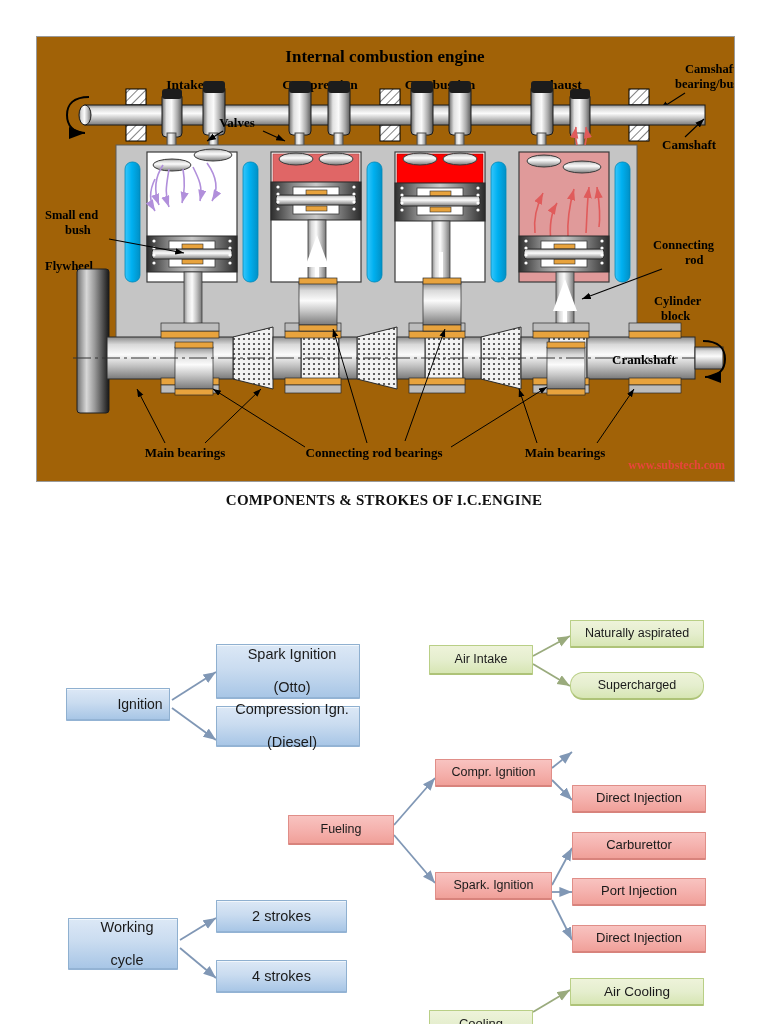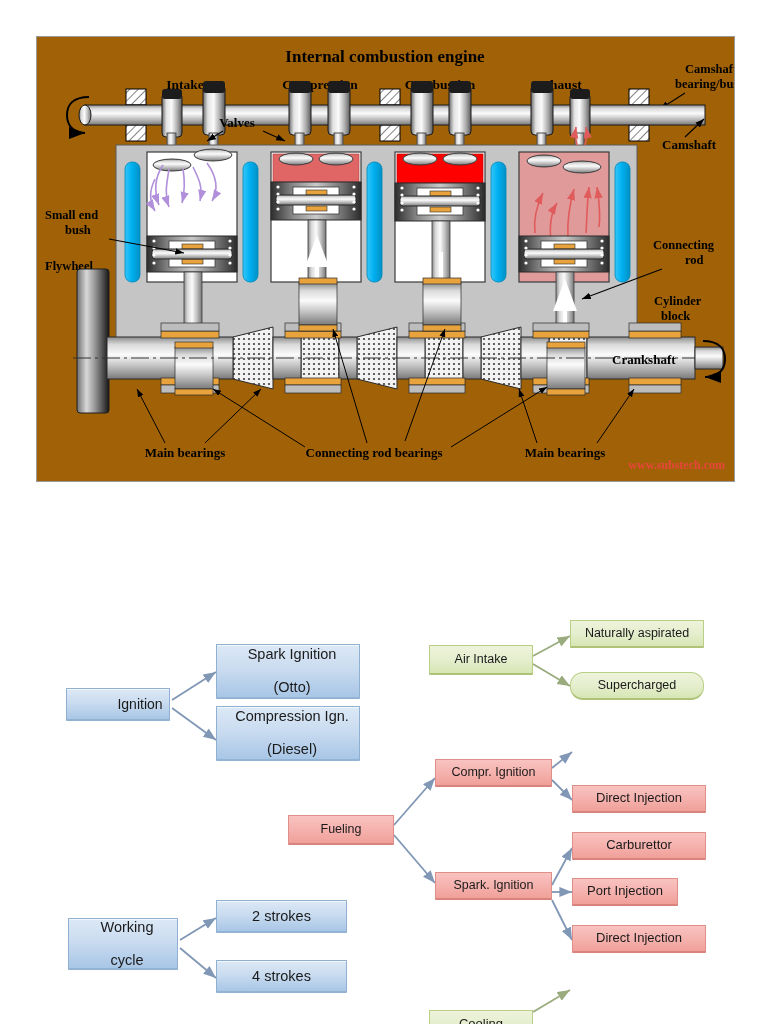--- a/index.html
+++ b/index.html
@@ -436,20 +436,21 @@
         <line x1="368" y1="404" x2="408" y2="292" marker-end="url(#ah)"></line>
         <line x1="414" y1="410" x2="510" y2="350" marker-end="url(#ah)"></line>
         <line x1="500" y1="406" x2="482" y2="352" marker-end="url(#ah)"></line>
         <line x1="560" y1="406" x2="597" y2="352" marker-end="url(#ah)"></line>
       </g>
 
       <text x="688" y="432" text-anchor="end" font-family="Liberation Serif, serif" font-size="12" font-weight="bold" fill="#e8453c">www.substech.com</text>
     </svg>
   </div>
 
+  <div class="fig-caption">COMPONENTS &amp; STROKES OF I.C.ENGINE</div>
 
   <div id="flowchart">
 
     <svg id="flow-svg" width="768" height="464">
       <defs>
         <marker id="fa" markerWidth="8" markerHeight="8" refX="7" refY="2.8" orient="auto">
           <path d="M0,0 L7,2.8 L0,5.6 z" fill="#8097b5"></path>
         </marker>
         <marker id="fag" markerWidth="8" markerHeight="8" refX="7" refY="2.8" orient="auto">
           <path d="M0,0 L7,2.8 L0,5.6 z" fill="#9aab7d"></path>
@@ -488,21 +489,21 @@
 
     <div class="node n-blue" style="left:66px;top:128px;width:104px;height:33px;font-size:14px;padding-left:44px;">
       <span>Ignition</span>
     </div>
     <div class="node n-blue" style="left:216px;top:84px;width:144px;height:55px;font-size:14.5px;">
       <span>
         <span>Spark Ignition</span><br>
         <span>(Otto)</span>
       </span>
     </div>
-    <div class="node n-blue" style="left:216px;top:146px;width:144px;height:55px;font-size:14.5px;">
+    <div class="node n-blue" style="left:216px;top:146px;width:144px;height:41px;font-size:14.5px;">
       <span>
         <span>Compression Ign.</span><br>
         <span>(Diesel)</span>
       </span>
     </div>
 
     <div class="node n-green" style="left:429px;top:85px;width:104px;height:30px;font-size:12.5px;">
       <span>Air Intake</span>
     </div>
     <div class="node n-green" style="left:570px;top:60px;width:134px;height:28px;font-size:12.5px;">
@@ -521,21 +522,21 @@
     <div class="node n-red" style="left:435px;top:199px;width:117px;height:28px;font-size:12.5px;">
       <span>Compr. Ignition</span>
     </div>
 
     <div class="node n-red" style="left:572px;top:225px;width:134px;height:28px;font-size:13px;">
       <span>Direct Injection</span>
     </div>
     <div class="node n-red" style="left:572px;top:272px;width:134px;height:28px;font-size:13px;">
       <span>Carburettor</span>
     </div>
-    <div class="node n-red" style="left:572px;top:318px;width:106px;height:28px;font-size:13px;">
+    <div class="node n-red" style="left:572px;top:318px;width:134px;height:28px;font-size:13px;">
       <span>Port Injection</span>
     </div>
     <div class="node n-red" style="left:572px;top:365px;width:134px;height:28px;font-size:13px;">
       <span>Direct Injection</span>
     </div>
 
     <div class="node n-blue" style="left:68px;top:358px;width:110px;height:52px;font-size:14.5px;">
       <span>
         <span>Working</span><br>
         <span>cycle</span>
@@ -544,15 +545,18 @@
     <div class="node n-blue" style="left:216px;top:340px;width:131px;height:33px;font-size:14.5px;">
       <span>2 strokes</span>
     </div>
     <div class="node n-blue" style="left:216px;top:400px;width:131px;height:33px;font-size:14.5px;">
       <span>4 strokes</span>
     </div>
 
     <div class="node n-green" style="left:429px;top:450px;width:104px;height:30px;font-size:13px;">
       <span>Cooling</span>
     </div>
+    <div class="node n-green" style="left:570px;top:418px;width:134px;height:28px;font-size:13.5px;">
+      <span>Air Cooling</span>
+    </div>
 
   </div>
 </div>
 
 </body></html>

